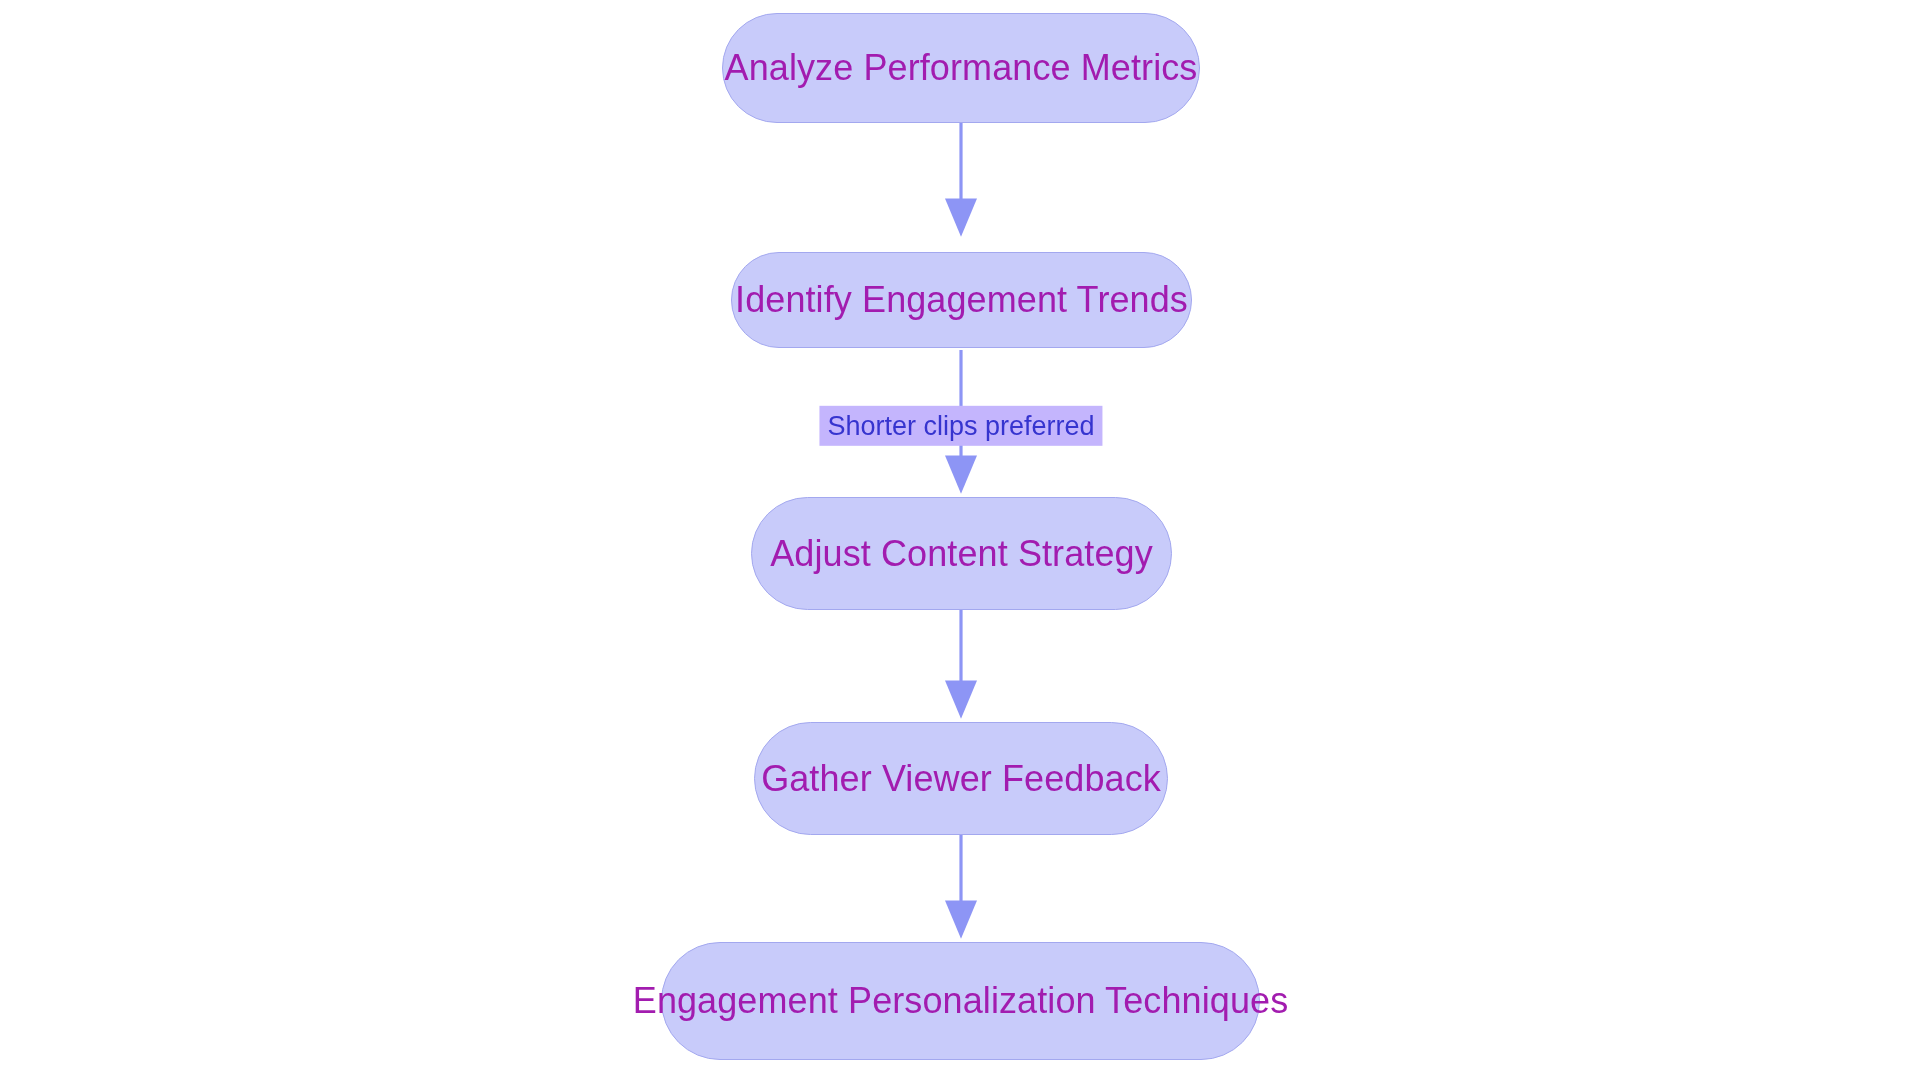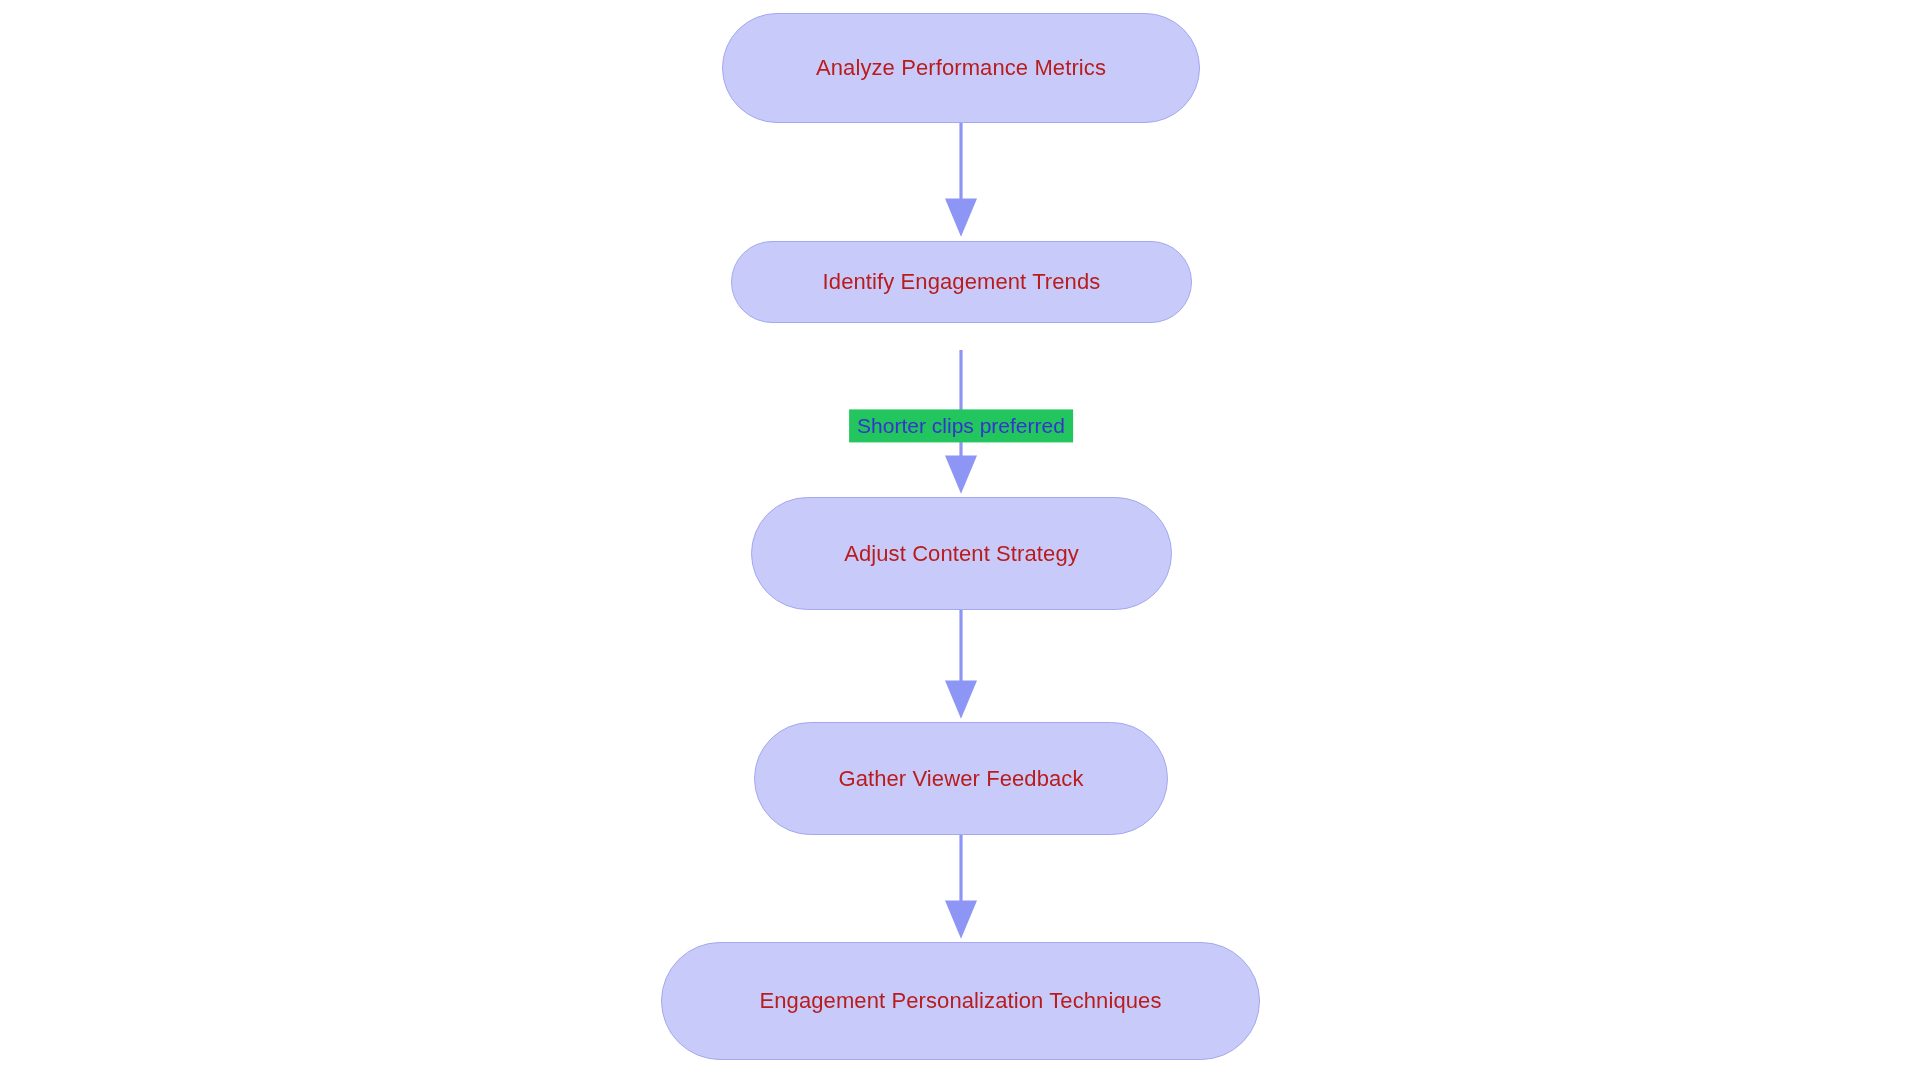--- a/index.html
+++ b/index.html
@@ -35,38 +35,38 @@
     position: absolute;
     display: flex;
     align-items: center;
     justify-content: center;
     background: #c8cbfa;
     border: 1.6px solid #a3a8ef;
     border-radius: 999px;
     text-align: center;
   }
   .node-label {
-    color: #b91c1c;
+    color: #a21caf;
     font-family: "Liberation Sans", sans-serif;
-    font-size: 22px;
+    font-size: 36px;
     font-weight: 400;
     letter-spacing: 0.1px;
     line-height: 1.15;
     white-space: nowrap;
     user-select: none;
     text-align: center;
   }
 
   
   .edge-label {
     position: absolute;
-    background: #22c55e;
+    background: #c4b5fd;
     color: #3634cf;
     font-family: "Liberation Sans", sans-serif;
-    font-size: 21px;
+    font-size: 27px;
     font-weight: 400;
     line-height: 1.2;
     white-space: nowrap;
     padding: 4px 8px;
     transform: translate(-50%, -50%);
     user-select: none;
   }
 </style>
 </head>
 <body>
@@ -96,21 +96,21 @@
       <line x1="961" y1="835" x2="961" y2="934" stroke="#8d95f5" stroke-width="3.2" marker-end="url(#arrowhead)"></line>
     </g>
   </svg>
 
   <div class="edge-label" style="left:961px; top:426px;">Shorter clips preferred</div>
 
   <div class="node" style="left:722px; top:13px; width:478px; height:110px;">
     <span class="node-label">Analyze Performance Metrics</span>
   </div>
 
-  <div class="node" style="left:731px; top:241px; width:461px; height:82px;">
+  <div class="node" style="left:731px; top:252px; width:461px; height:96px;">
     <span class="node-label">Identify Engagement Trends</span>
   </div>
 
   <div class="node" style="left:754px; top:722px; width:414px; height:113px;">
     <span class="node-label">Gather Viewer Feedback</span>
   </div>
 
   <div class="node" style="left:751px; top:497px; width:421px; height:113px;">
     <span class="node-label">Adjust Content Strategy</span>
   </div>

